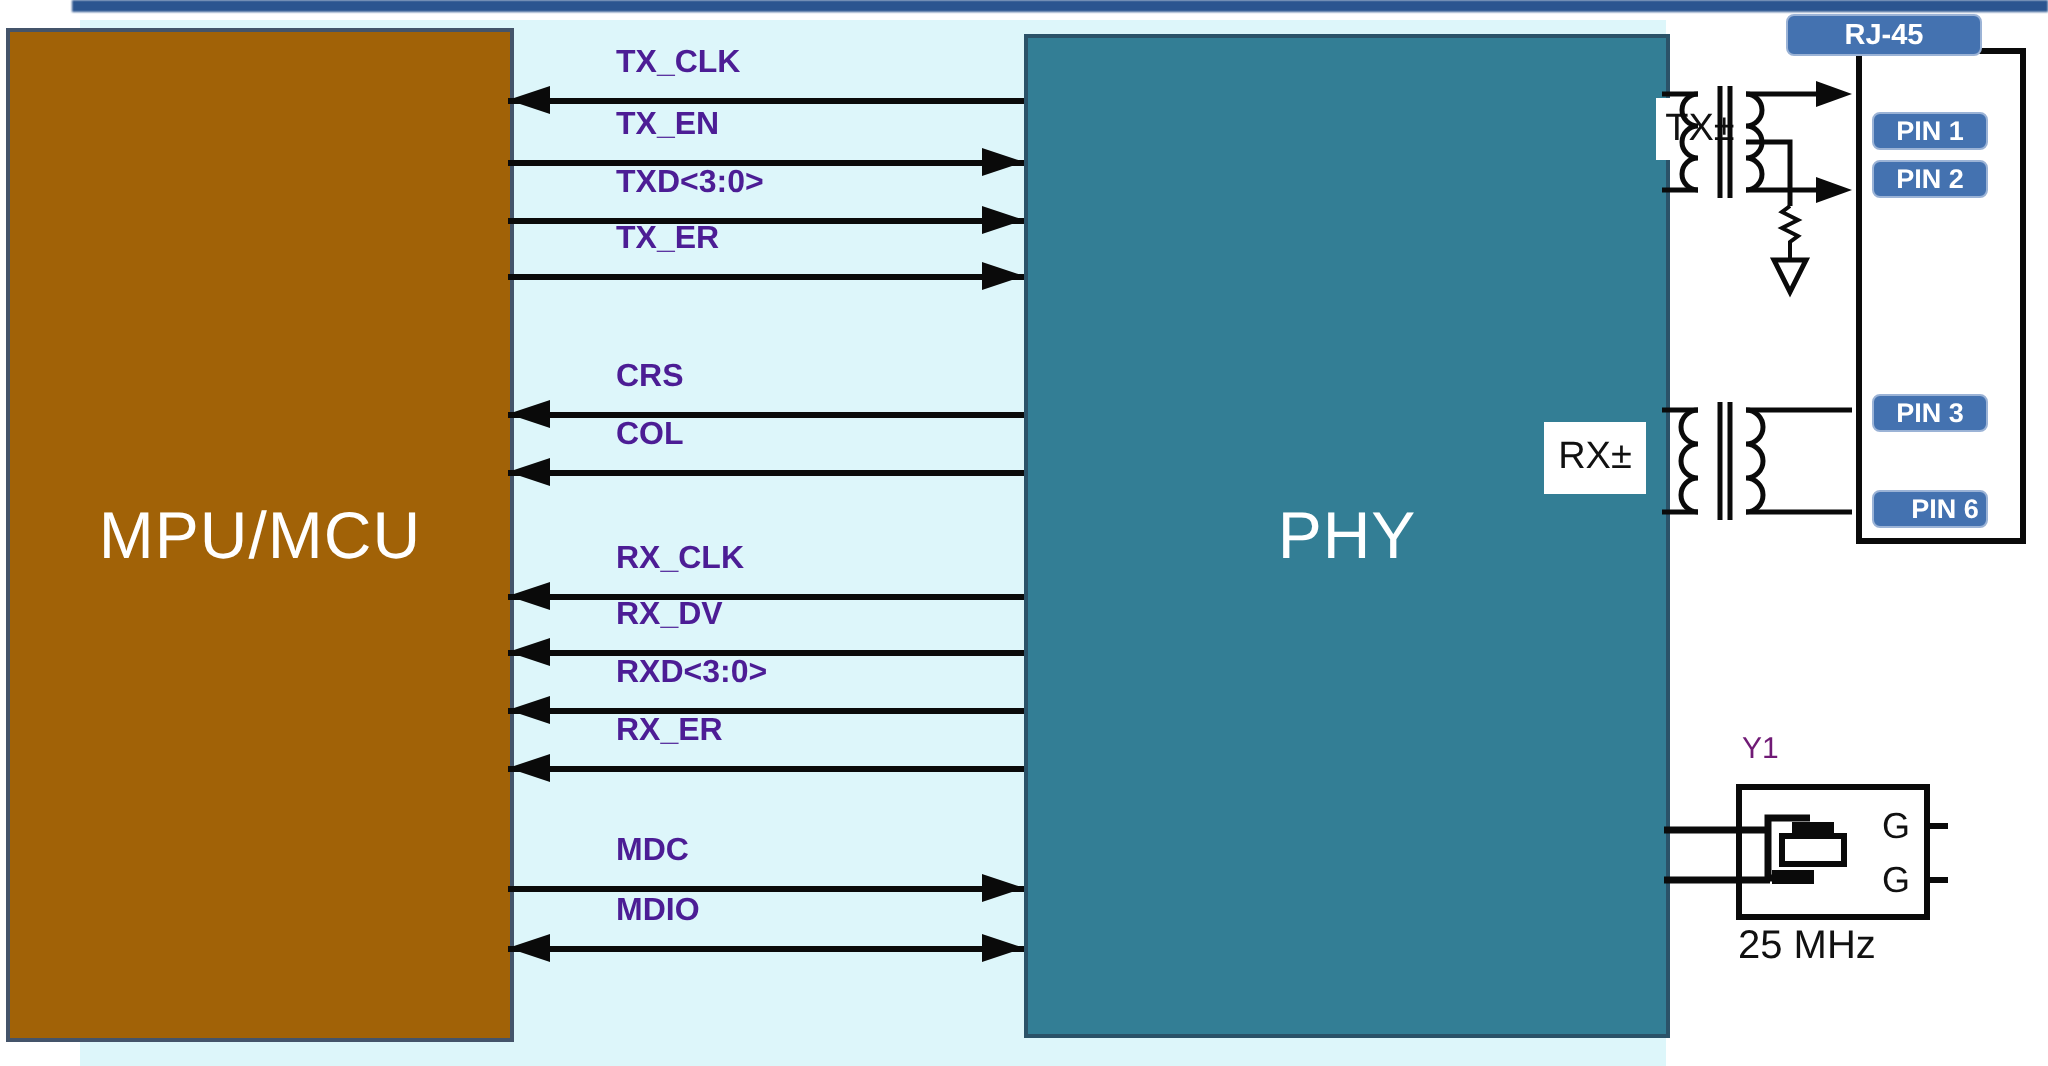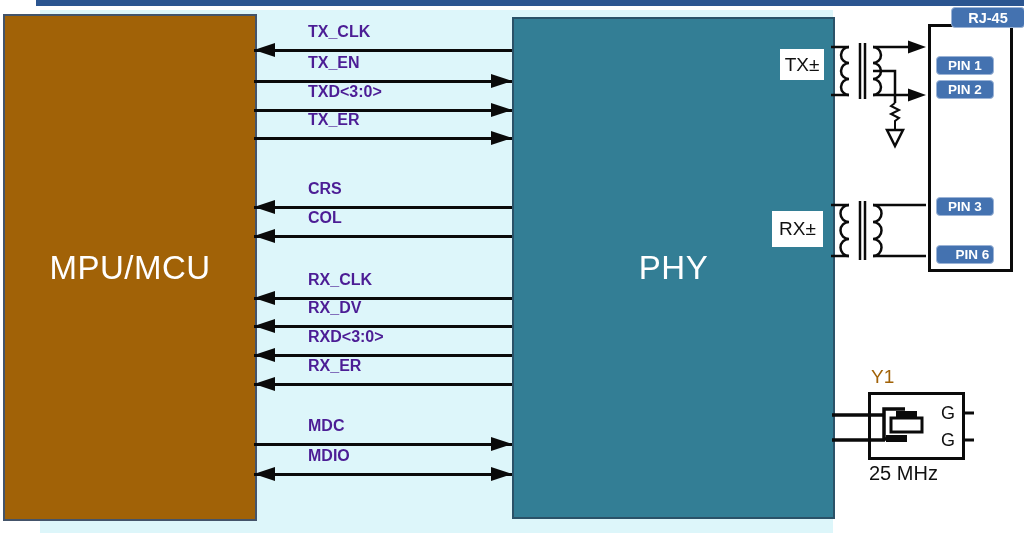--- a/index.html
+++ b/index.html
@@ -21,32 +21,32 @@
   
   .sig-label{position:absolute;left:308px;height:22px;font-size:16px;font-weight:700;color:#4c1d95;white-space:nowrap;}
   .sig-line{position:absolute;left:254px;width:258px;height:3px;background:#0a0a0a;}
   .arr{position:absolute;width:0;height:0;border-style:solid;border-color:transparent;}
   .arr-left{border-width:7px 21px 7px 0;border-right-color:#0a0a0a;left:254px;}
   .arr-right{border-width:7px 0 7px 21px;border-left-color:#0a0a0a;left:491px;}
   
   #rj45-box{left:928px;top:24px;width:85px;height:248px;background:#ffffff;border:3px solid #0a0a0a;box-sizing:border-box;}
   .badge{position:absolute;background:#4472B0;border:1px solid #9BB3D6;border-radius:4px;
          color:#ffffff;font-weight:700;display:flex;align-items:center;justify-content:center;box-sizing:border-box;}
-  #rj45-header{left:951px;top:7px;width:74px;height:21px;font-size:14.5px;}
+  #rj45-header{left:893px;top:7px;width:98px;height:21px;font-size:14.5px;}
   .pin-badge{left:936px;width:58px;height:19px;font-size:13.5px;}
   #pin1{top:36px;margin-top:20px;} #pin2{top:80px;} #pin3{top:197px;} #pin6{top:245px;padding-left:15px;}
   
   .edge-box{background:#ffffff;color:#111111;display:flex;align-items:center;justify-content:center;
             font-size:19px;}
-  #tx-box{left:780px;top:49px;width:44px;height:31px;}
+  #tx-box{left:828px;top:49px;width:44px;height:31px;}
   #rx-box{left:772px;top:211px;width:51px;height:36px;}
   #xio-box{left:783px;top:392px;width:49px;height:61px;flex-direction:column;line-height:26px;}
   
   #xtal-pkg{left:868px;top:392px;width:97px;height:68px;background:#ffffff;border:3px solid #0a0a0a;box-sizing:border-box;}
-  #y1-label{left:871px;top:366px;font-size:19px;color:#a16207;}
+  #y1-label{left:871px;top:366px;font-size:15px;color:#701a75;}
   #freq-label{left:869px;top:462px;font-size:20px;color:#111111;}
   .g-label{position:absolute;font-size:18px;color:#111111;}
   #g1{left:941px;top:403px;} #g2{left:941px;top:430px;}
   
   #wiring{left:0;top:0;width:1024px;height:533px;pointer-events:none;}
 </style>
 </head>
 <body>
 
 <div id="stage">

